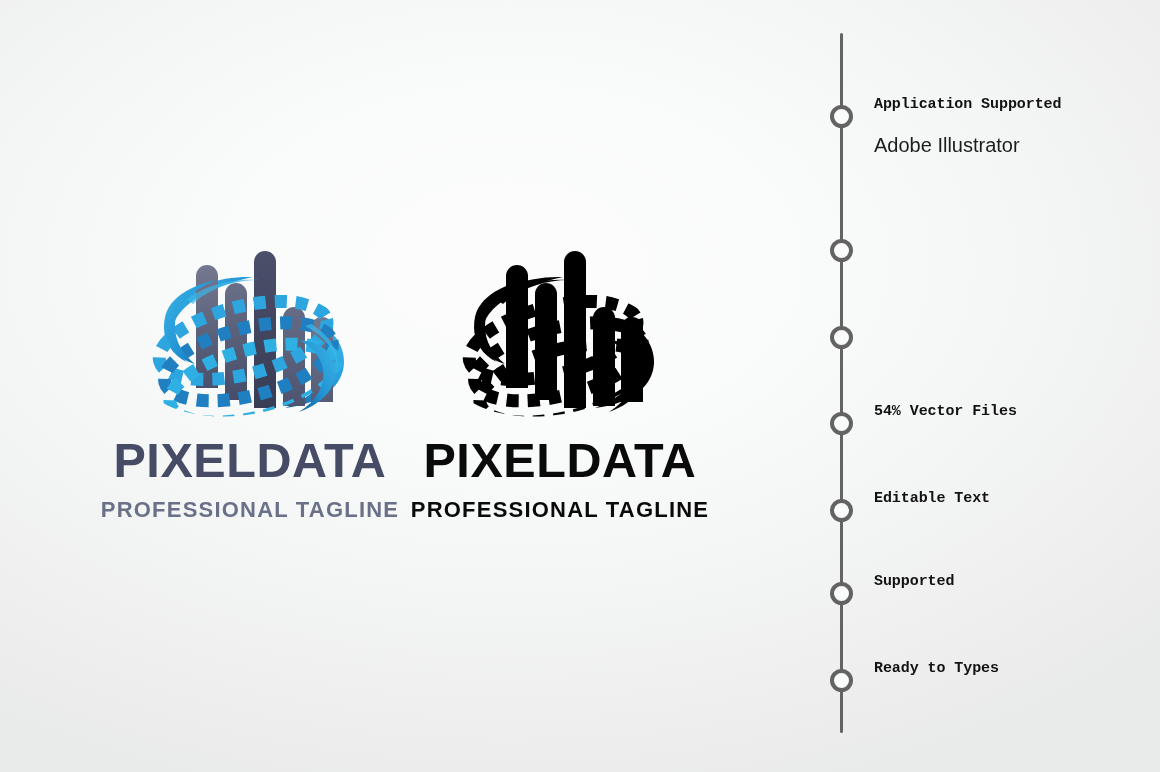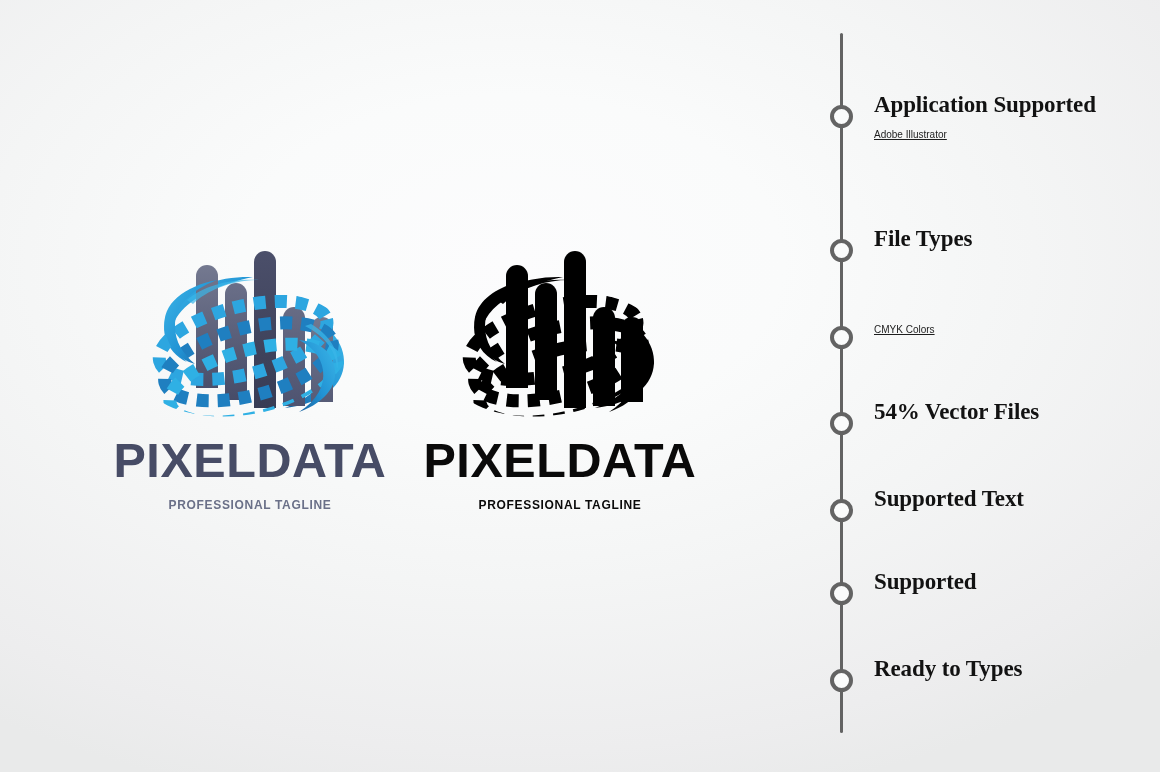--- a/index.html
+++ b/index.html
@@ -59,21 +59,21 @@
     font-weight: 700;
     font-size: 49px;
     letter-spacing: 0.012em;
     line-height: 1;
     transform: scaleX(0.99);
   }
   .tagline {
     margin-top: 14px;
     font-family: "Liberation Sans", sans-serif;
     font-weight: 700;
-    font-size: 12px;
+    font-size: 22px;
     letter-spacing: 0.055em;
     line-height: 1;
   }
   .variant-color .wordmark { color: #474c66; }
   .variant-color .tagline  { color: #6a7088; }
   .variant-mono  .wordmark { color: #0a0a0a; }
   .variant-mono  .tagline  { color: #0a0a0a; }
 
   
   #spec-panel {
@@ -108,37 +108,36 @@
     background: #fafbfb;
     box-sizing: content-box;
   }
   .spec-text {
     position: absolute;
     left: 74px;
     top: -13px;
     width: 286px;
   }
   .spec-title {
-    font-family: Liberation Serif, serif;
+    font-family: Liberation Mono, monospace;
     font-weight: 700;
-    font-size: 23px;
+    font-size: 15px;
     line-height: 26px;
     color: #121212;
     letter-spacing: -0.005em;
     white-space: nowrap;
   }
   .spec-sub {
     font-family: "Liberation Sans", sans-serif;
     font-weight: 400;
-    font-size: 10px;
+    font-size: 20px;
     line-height: 22px;
     color: #1d1d1d;
-    margin-top: 6px;
+    margin-top: 16px;
     white-space: nowrap;
-    text-decoration: underline;
   }
   .spec-sub:empty { display: none; }
 </style>
 </head>
 <body>
 
 <div id="stage">
 
   <div id="showcase">
 
@@ -271,43 +270,41 @@
       <div class="spec-node"></div>
       <div class="spec-text">
         <div class="spec-title">Application Supported</div>
         <div class="spec-sub">Adobe Illustrator</div>
       </div>
     </div>
 
     <div class="spec-item" style="top:239px">
       <div class="spec-node"></div>
       <div class="spec-text">
-        <div class="spec-title">File Types</div>
       </div>
     </div>
 
     <div class="spec-item" style="top:326px">
       <div class="spec-node"></div>
       <div class="spec-text">
-        <div class="spec-sub">CMYK Colors</div>
       </div>
     </div>
 
     <div class="spec-item" style="top:412px">
       <div class="spec-node"></div>
       <div class="spec-text">
         <div class="spec-title">54% Vector Files</div>
 
       </div>
     </div>
 
     <div class="spec-item" style="top:499px">
       <div class="spec-node"></div>
       <div class="spec-text">
-        <div class="spec-title">Supported Text</div>
+        <div class="spec-title">Editable Text</div>
 
       </div>
     </div>
 
     <div class="spec-item" style="top:582px">
       <div class="spec-node"></div>
       <div class="spec-text">
         <div class="spec-title">Supported</div>
 
       </div>

